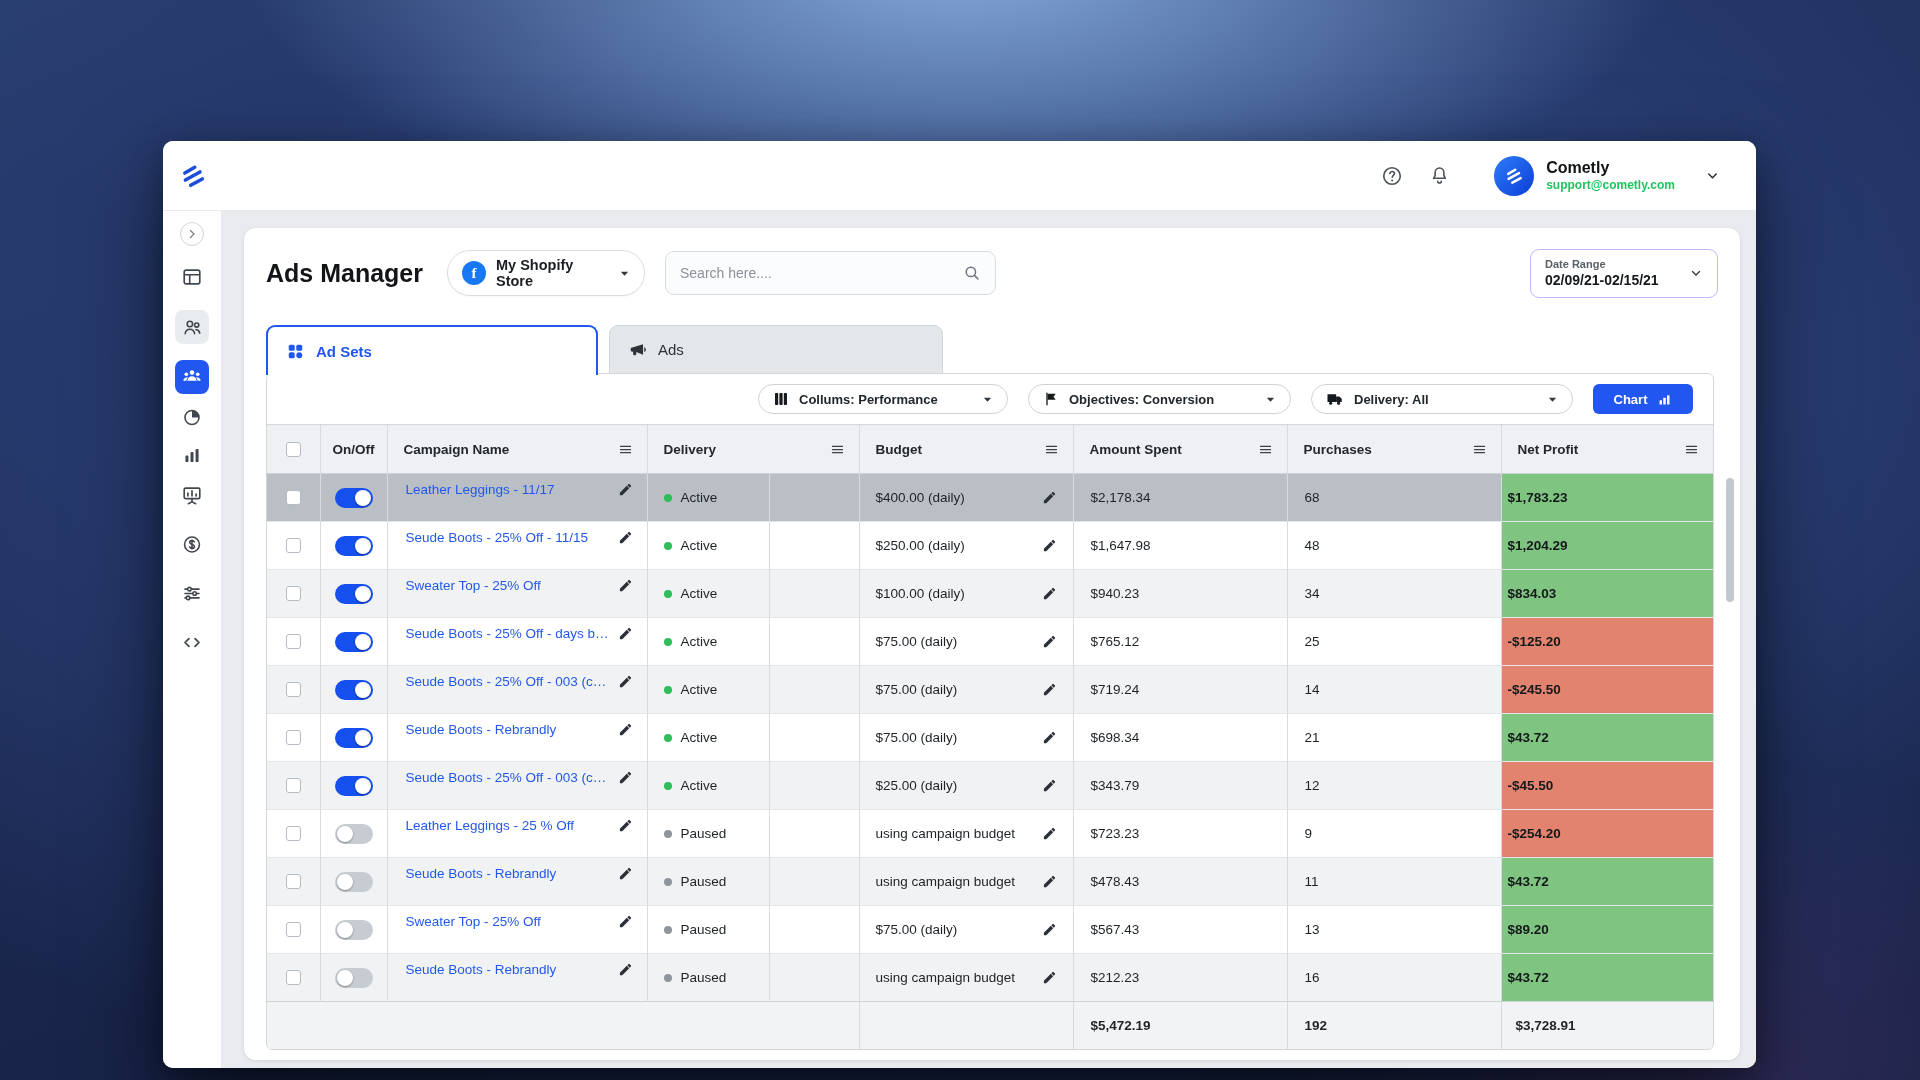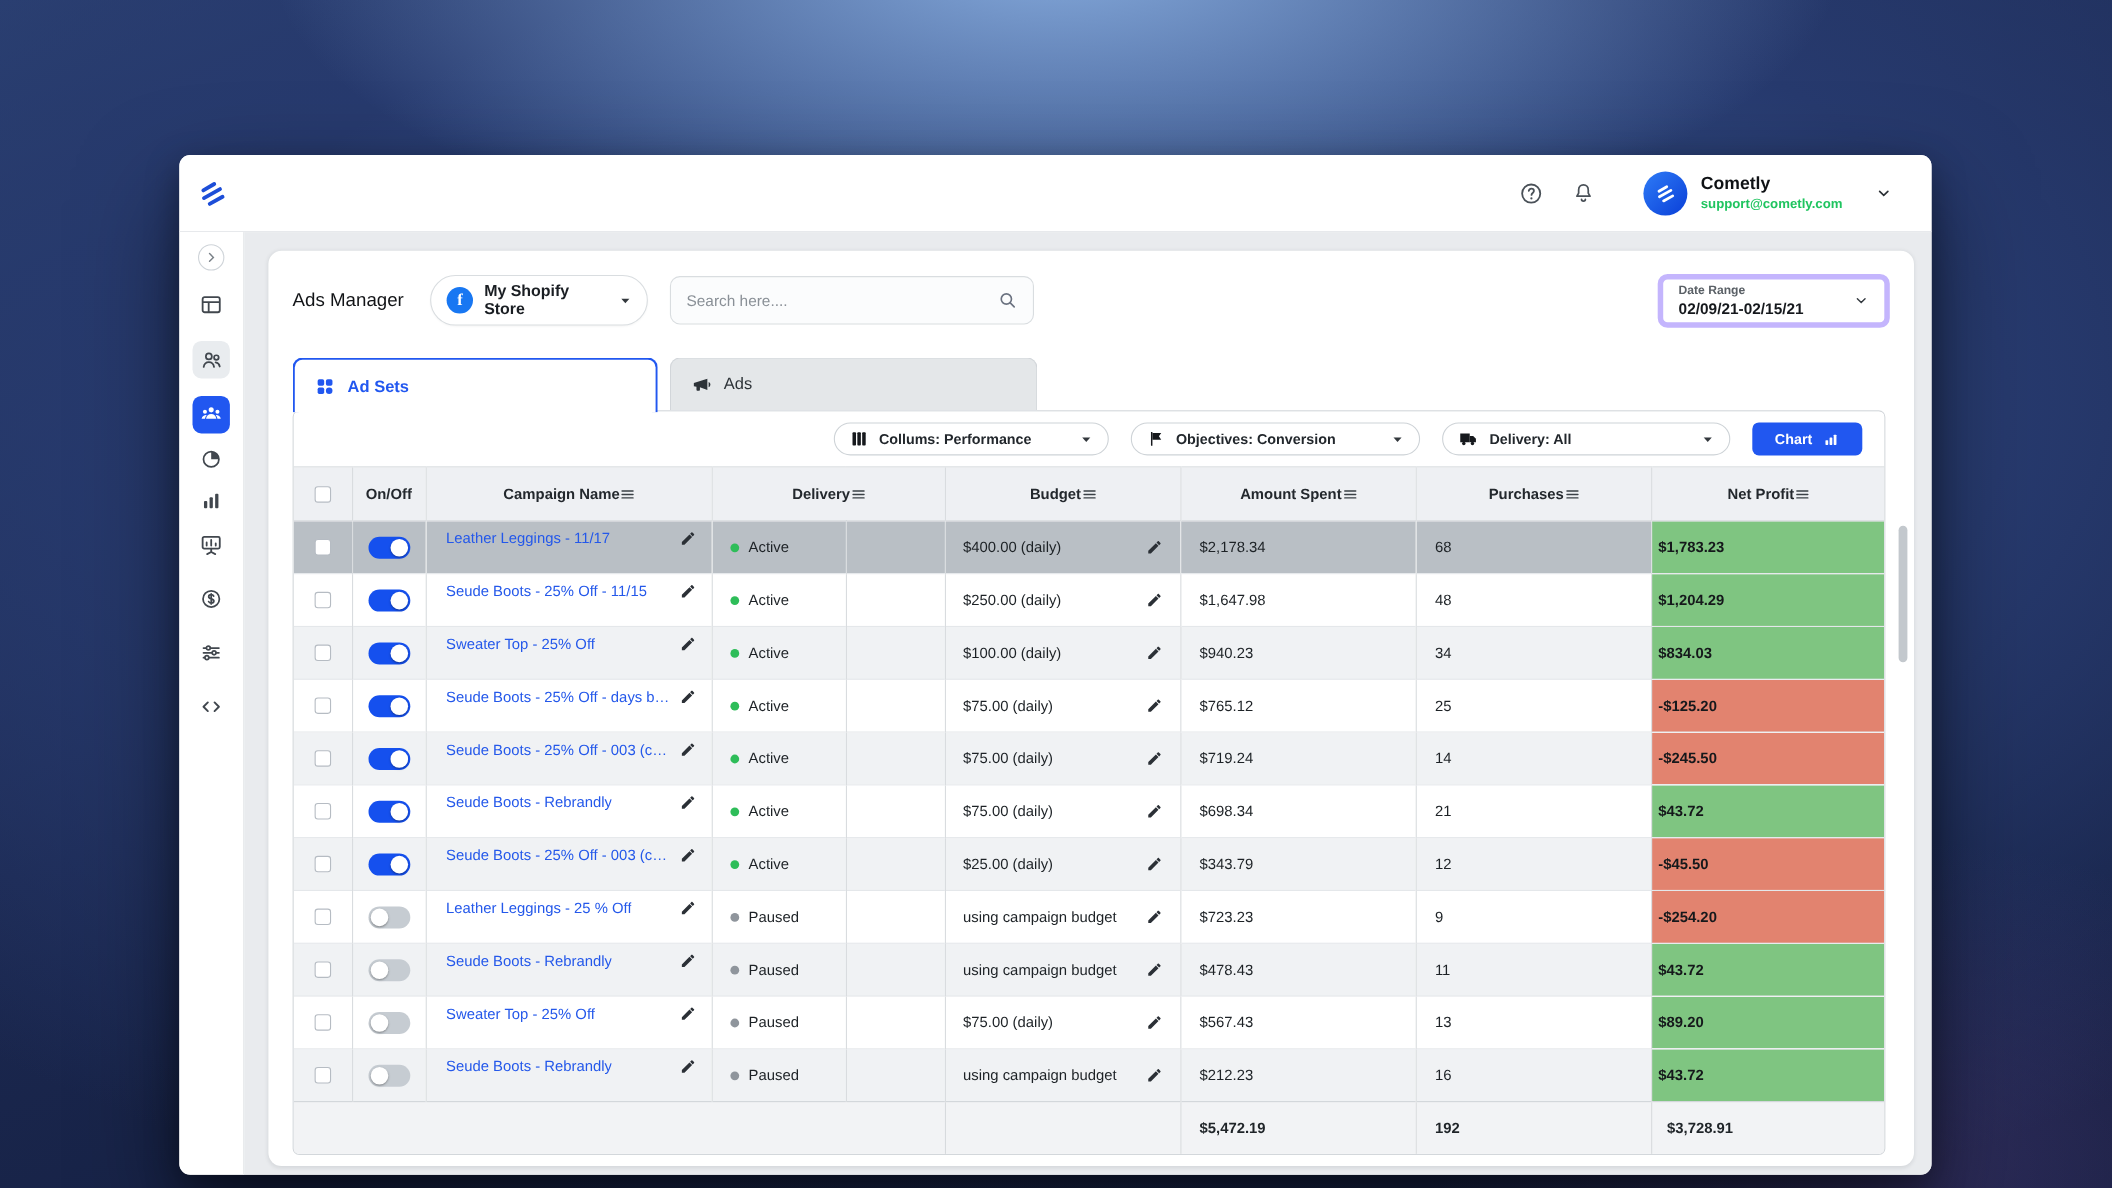--- a/index.html
+++ b/index.html
@@ -38,28 +38,28 @@
   .side-ic{position:absolute;left:50%;transform:translateX(-50%);display:flex;align-items:center;justify-content:center;color:#41474e;cursor:pointer;}
   .expand-btn{top:11px;width:24px;height:24px;border-radius:50%;background:#fff;border:1px solid #cfd4d9;color:#7a8188;}
   .ic-box{width:34px;height:34px;border-radius:8px;}
   .ic-box.lite{background:#e9ecef;}
   .ic-box.active{background:var(--accent);color:#fff;}
   
   .main{position:absolute;left:59px;top:70px;right:0;bottom:0;background:#e9ebee;overflow:hidden;}
   .card{position:absolute;left:22px;top:17px;width:1496px;height:832px;background:#fff;border-radius:12px;box-shadow:0 1px 4px rgba(20,30,40,.10);}
   
   .card-header{position:absolute;left:22px;right:22px;top:20px;height:50px;display:flex;align-items:center;}
-  .page-title{font-size:17px;font-weight:400;color:#121417;margin-right:24px;}
+  .page-title{font-size:25px;font-weight:700;color:#121417;margin-right:24px;}
   .store-pill{width:198px;height:46px;border:1px solid #d9dde0;border-radius:26px;background:#fff;display:flex;align-items:center;padding:0 14px;gap:10px;cursor:pointer;box-shadow:0 1px 2px rgba(0,0,0,.04);}
   .fb-circle{width:24px;height:24px;border-radius:50%;background:var(--facebook);color:#fff;display:flex;align-items:center;justify-content:center;font-weight:700;font-size:15px;font-family:"Liberation Serif",serif;}
   .store-label{font-size:14.5px;font-weight:600;color:#1a1e23;flex:1;}
   .search-box{margin-left:20px;width:331px;height:44px;border:1px solid #d9dde0;border-radius:9px;background:#fbfcfd;display:flex;align-items:center;padding:0 14px;justify-content:flex-end;}
   .search-box input{flex:1;border:none;outline:none;background:transparent;font-size:14px;color:#394047;font-family:inherit;}
   .search-box input::placeholder{color:#8a9097;}
-  .daterange{margin-left:auto;width:211px;height:49px;border:5px solid #c4b5fd;border-radius:9px;background:#fff;display:flex;align-items:center;padding:0 14px;cursor:pointer;}
+  .daterange{margin-left:auto;width:188px;height:49px;border:1px solid #c4b5fd;border-radius:9px;background:#fff;display:flex;align-items:center;padding:0 14px;cursor:pointer;}
   .dr-text{display:flex;flex-direction:column;line-height:1.3;flex:1;}
   .dr-label{font-size:11px;font-weight:700;color:#5a6066;}
   .dr-value{font-size:14px;font-weight:600;color:#15181c;}
   
   .tabs{position:absolute;left:22px;top:97px;display:flex;gap:11px;z-index:3;align-items:flex-end;}
   .tab{height:48px;border:1px solid #d2d6da;border-bottom:none;border-radius:9px 9px 0 0;background:#e4e7e9;display:flex;align-items:center;gap:11px;padding:0 18px;font-size:15px;font-weight:500;color:#2d3338;cursor:pointer;}
   .tab-campaigns{width:327px;}
   .tab-adsets{width:332px;height:50px;background:#fff;border:2px solid var(--accent);border-bottom:none;color:var(--accent);font-weight:600;margin-bottom:-2px;}
   .tab-ads{width:334px;}
   
@@ -69,21 +69,21 @@
   .pill .caret{margin-left:auto;color:#33383d;}
   .pill-columns{width:250px;}
   .pill-objectives{width:263px;}
   .pill-delivery{width:262px;}
   .chart-btn{width:100px;height:30px;border:none;border-radius:6px;background:var(--accent);color:#fff;font-size:13px;font-weight:600;display:flex;align-items:center;justify-content:center;gap:10px;cursor:pointer;font-family:inherit;}
   
   table{width:100%;border-collapse:collapse;table-layout:fixed;}
   th,td{border-left:1px solid #d9dcdf;overflow:hidden;white-space:nowrap;}
   th:first-child,td:first-child{border-left:none;}
   thead th{height:49px;background:#eef0f3;border-top:1px solid #d3d7db;border-bottom:1px solid #cfd3d7;font-size:13.5px;font-weight:700;color:#23282d;text-align:left;}
-  .th-inner{display:flex;align-items:center;justify-content:center;padding:0 14px 0 16px;}
+  .th-inner{display:flex;align-items:center;justify-content:space-between;padding:0 14px 0 16px;}
   .th-center{display:flex;align-items:center;justify-content:center;}
   .burger{color:#3a4046;cursor:pointer;display:inline-flex;}
   tbody td{height:48px;border-top:1px solid #e4e7ea;background:#fff;font-size:13.5px;color:#1d2226;}
   tbody tr:first-child td{border-top:none;}
   tbody tr:nth-child(odd) td{background:#f0f2f4;}
   tbody tr.selected td{background:#b9bfc5;}
   tbody td.c-profit{font-weight:600;color:#15181b;padding-left:6px;}
   tbody tr td.c-profit.pos, tbody tr.selected td.c-profit.pos{background:var(--profit-pos);}
   tbody tr td.c-profit.neg, tbody tr.selected td.c-profit.neg{background:var(--profit-neg);}
   .c-check,.c-toggle{text-align:center;}

